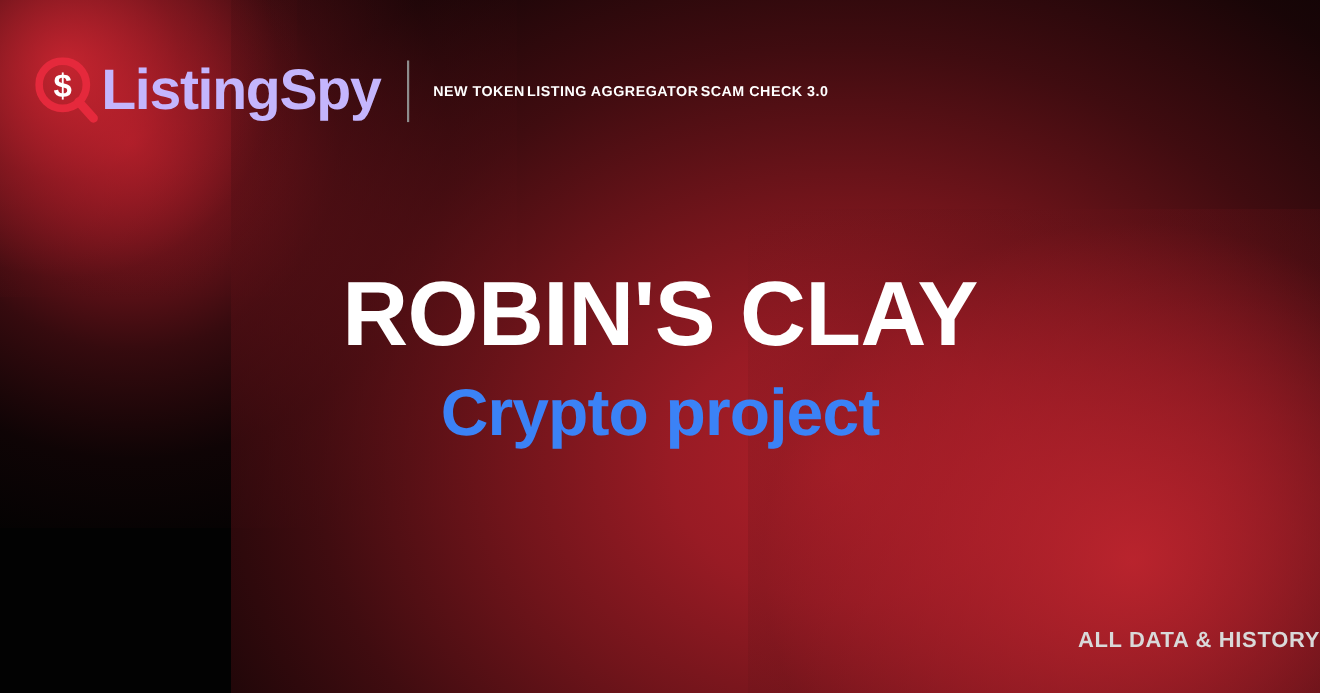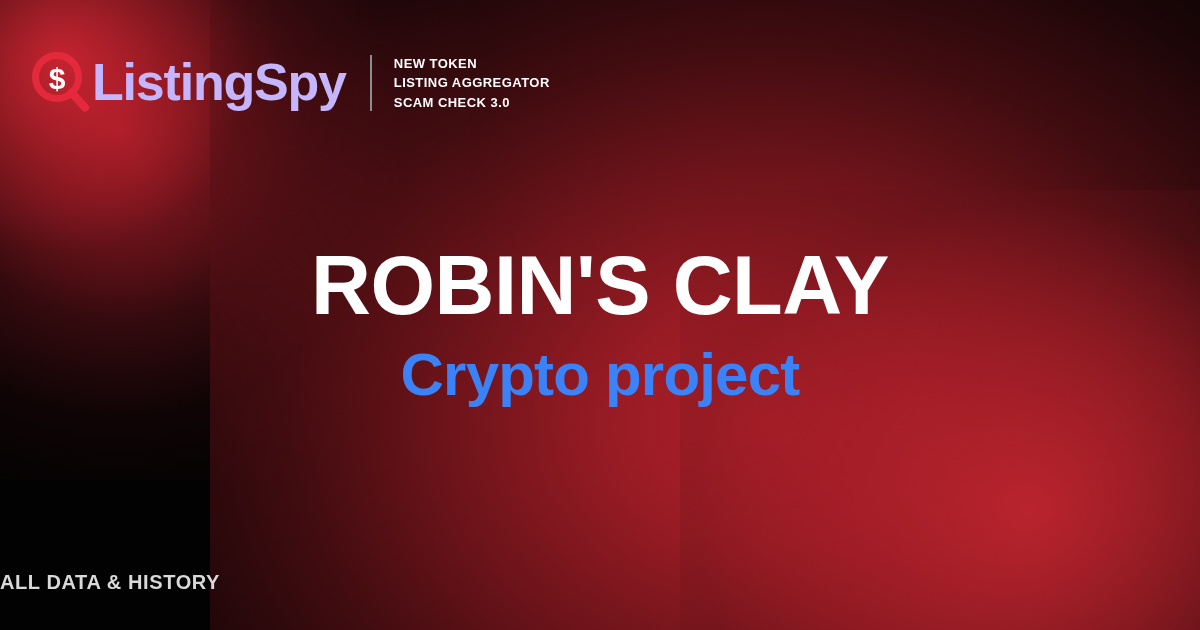--- a/index.html
+++ b/index.html
@@ -116,21 +116,21 @@
   .logo-divider {
     width: 2px;
     height: 56px;
     background: #8d8d8d;
     margin: 0 22px 0 24px;
     flex: 0 0 auto;
     align-self: center;
   }
   .tagline {
     display: flex;
-    flex-direction: column;
+    flex-direction: row;
     gap: 2px;
   }
   .tagline-line {
     font-size: 13px;
     font-weight: 700;
     letter-spacing: 0.45px;
     line-height: 1.34;
     color: #ffffff;
     white-space: nowrap;
   }
@@ -162,21 +162,21 @@
     margin: 18px 0 0 0;
     white-space: nowrap;
   }
 
   
   .footer {
     position: absolute;
     left: 0;
     right: 0;
     bottom: 36px;
-    text-align: left;
+    text-align: right;
     z-index: 5;
   }
   .footer-text {
     font-size: 20px;
     font-weight: 700;
     letter-spacing: 0.6px;
     color: #d9d9d9;
     white-space: nowrap;
   }
 </style>

